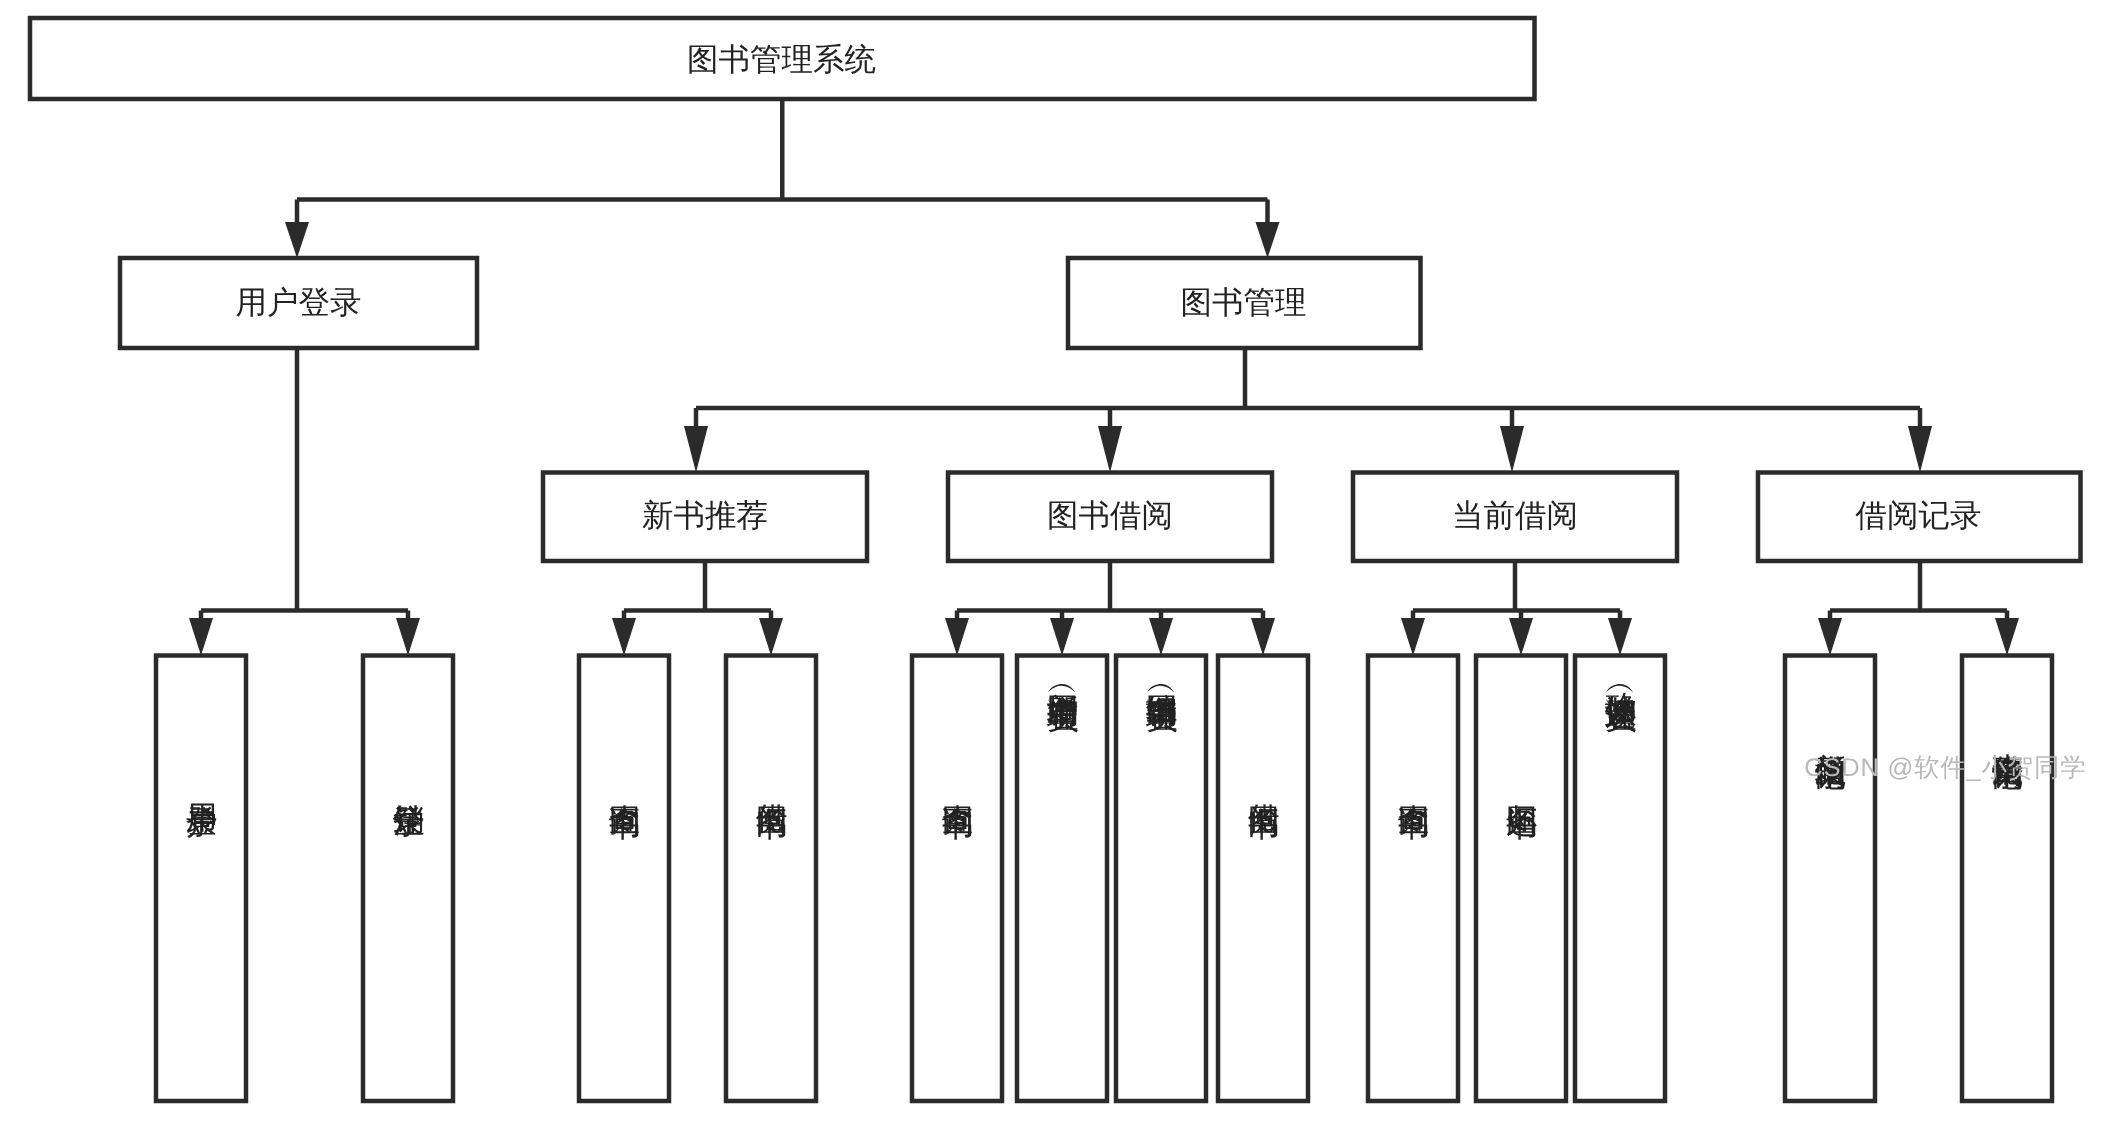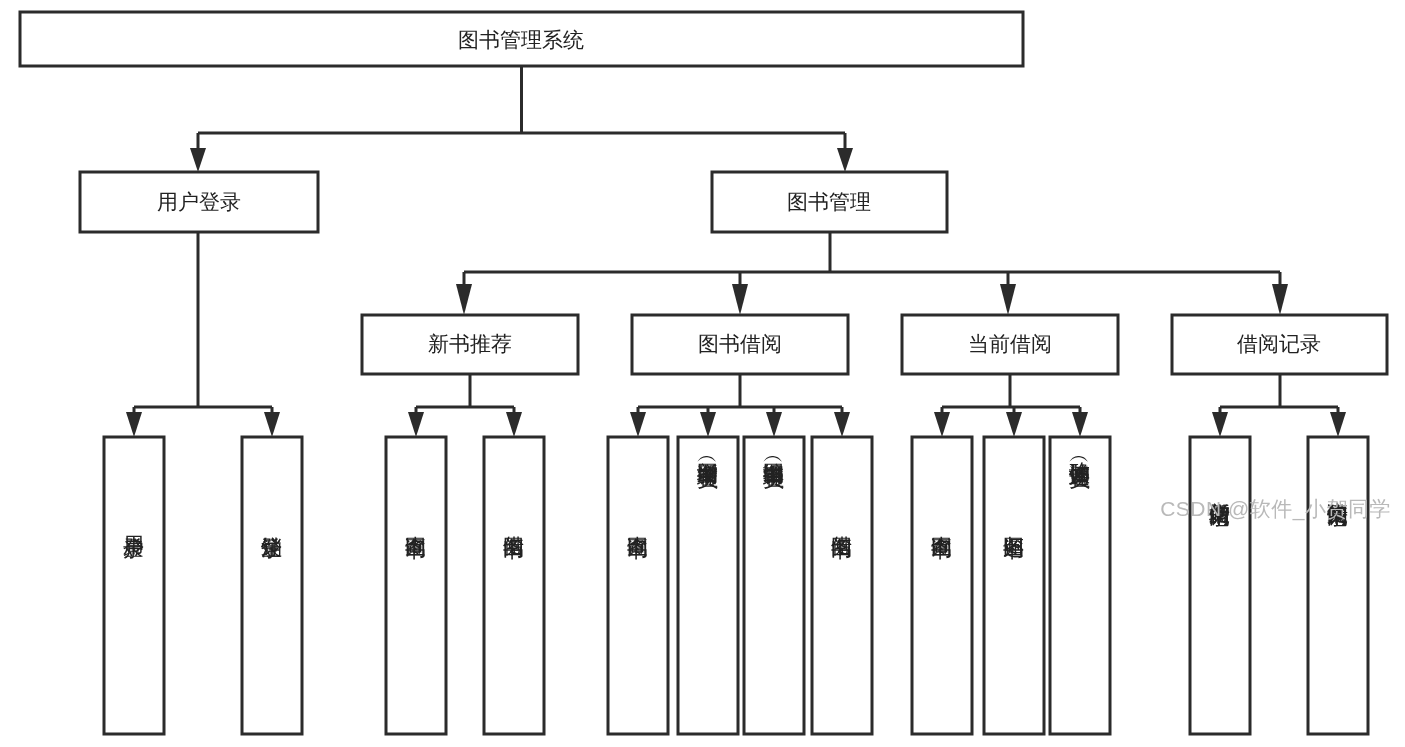--- a/index.html
+++ b/index.html
@@ -64,21 +64,21 @@
     display: flex;
     align-items: flex-start;
     justify-content: center;
     pointer-events: none;
   }
   .watermark {
     position: absolute;
     right: 14px;
     bottom: 6px;
     font-family: "Liberation Sans", "DejaVu Sans", sans-serif;
-    font-size: 21px;
+    font-size: 17px;
     color: #b9b9b9;
     letter-spacing: 0.5px;
     white-space: nowrap;
   }
 </style>
 </head>
 <body>
 
 <div id="diagram-root">
 

